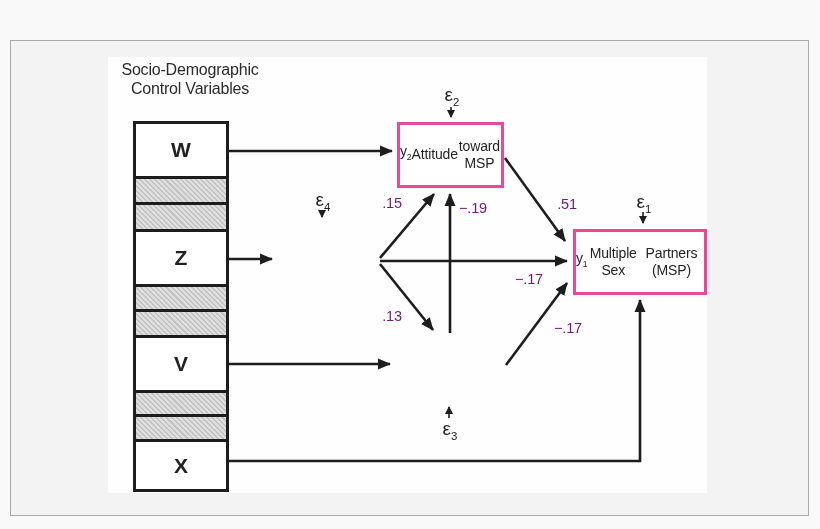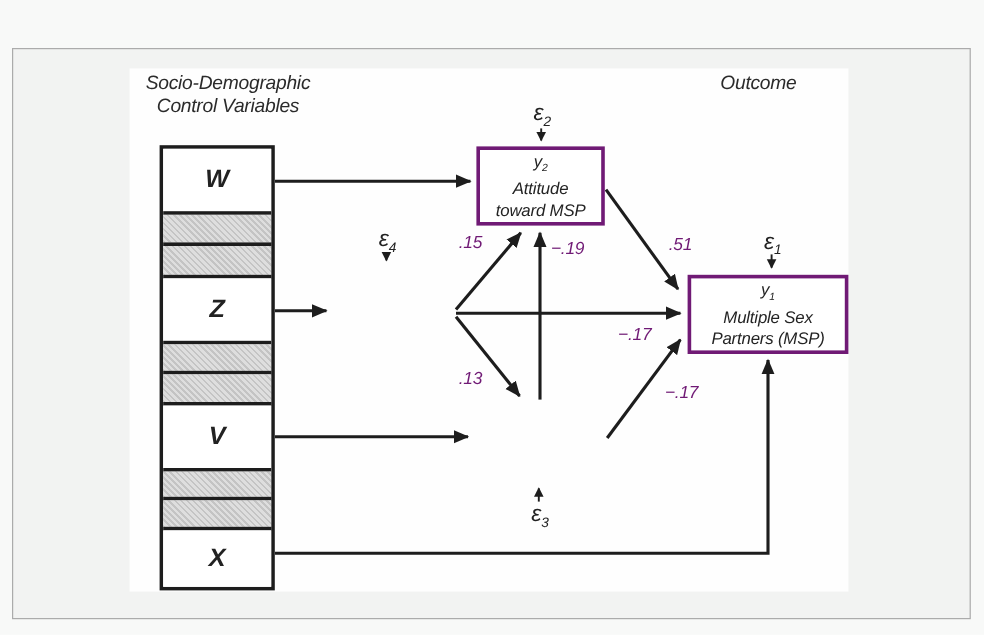--- a/index.html
+++ b/index.html
@@ -3,21 +3,21 @@
 <meta charset="utf-8">
 <style>
   html,body{margin:0;padding:0;}
   body{
     width:820px;height:529px;overflow:hidden;
     background:#f8f9f8;
     font-family:"Liberation Sans", sans-serif;
     color:#2a2a2a;
     position:relative;
   }
-  .page{position:relative;width:820px;height:529px;font-style:italic;}
+  .page{position:relative;width:820px;height:529px;}
   .frame{
     position:absolute;left:10px;top:40px;width:799px;height:476px;
     background:#f2f3f2;border:1px solid #ababab;box-sizing:border-box;
   }
   .canvas{
     position:absolute;left:108px;top:57px;width:599px;height:436px;
     background:#fefefe;
   }
   .wires{position:absolute;left:0;top:0;width:820px;height:529px;z-index:2;}
 
@@ -41,22 +41,22 @@
   .seg.hatch{
     background:repeating-linear-gradient(45deg,#c4c4c4 0px,#c4c4c4 1.5px,#dedede 1.5px,#dedede 3.6px);
   }
   .sW{height:55px;} .sZ{height:55px;} .sV{height:55px;} .sX{height:47px;}
   .h1{height:26px;} .h2{height:27px;} .h3{height:25px;} .h4{height:26px;}
   .h5{height:24px;} .h6{height:25px;}
 
   
   .box{
     position:absolute;z-index:3;background:#fff;
-    border:3px solid #701a75;box-sizing:border-box;
-    display:flex;flex-direction:column;align-items:center;justify-content:center;
+    border:3px solid #ec4899;box-sizing:border-box;
+    display:flex;flex-direction:row;align-items:center;justify-content:center;
     text-align:center;font-size:14px;line-height:17.5px;letter-spacing:-0.15px;color:#242424;
   }
   .box sub{font-size:0.62em;}
   .bY2{left:397px;top:122px;width:107px;height:66px;}
   .bY4{left:278px;top:222px;width:100px;height:85px;line-height:17px;}
   .bY3{left:396px;top:335px;width:110px;height:66px;}
   .bY1{left:573px;top:229px;width:134px;height:66px;}
 
   
   .eps{
@@ -105,21 +105,20 @@
       <path d="M643,212 L643,223" marker-end="url(#ahs)"></path>
       <path d="M449,418 L449,407" marker-end="url(#ahs)"></path>
     </g>
   </svg>
 
   <div class="hdr" style="left:90px;top:60px;width:200px;">
     <div>Socio-Demographic</div>
     <div>Control Variables</div>
   </div>
   <div class="hdr" style="left:532px;top:60px;width:200px;">
-    <div>Outcome</div>
   </div>
 
   <div class="col">
     <div class="seg lab sW">W</div>
     <div class="seg hatch h1"></div>
     <div class="seg hatch h2"></div>
     <div class="seg lab sZ">Z</div>
     <div class="seg hatch h3"></div>
     <div class="seg hatch h4"></div>
     <div class="seg lab sV">V</div>

